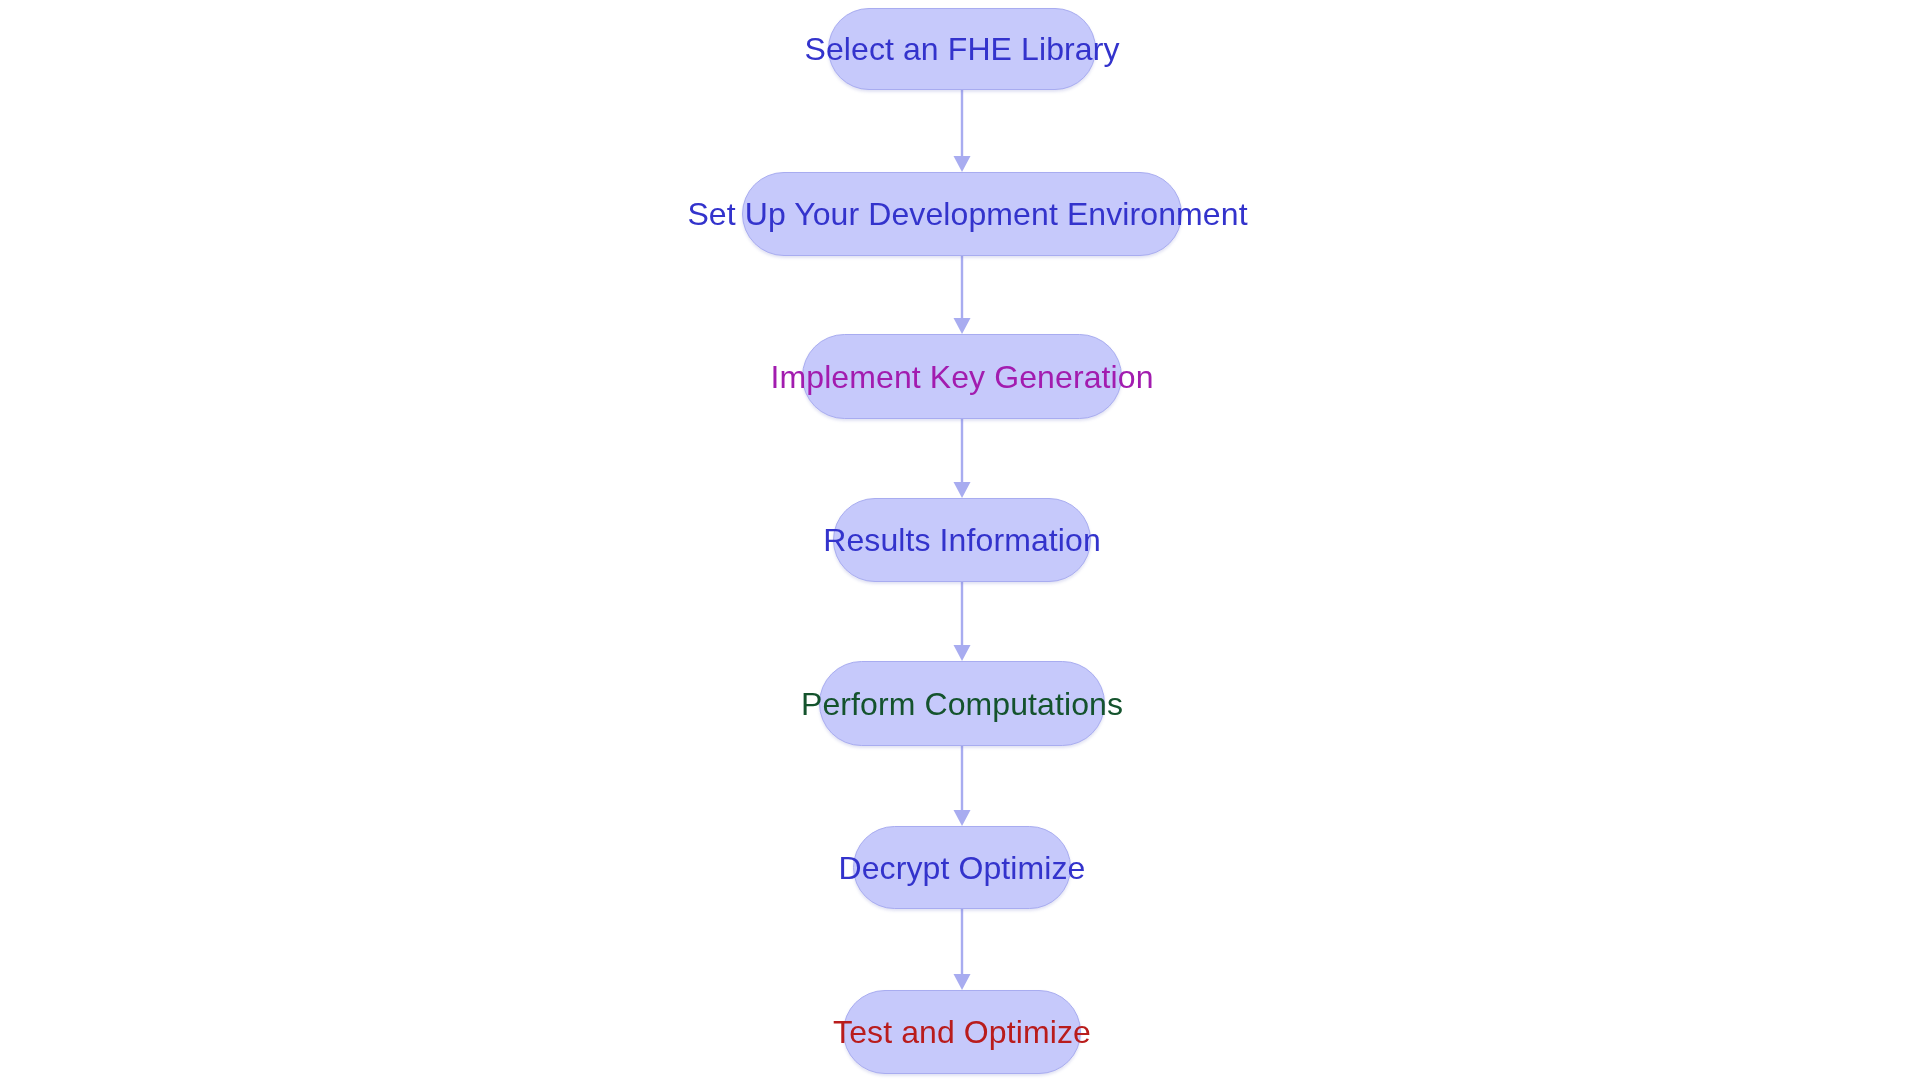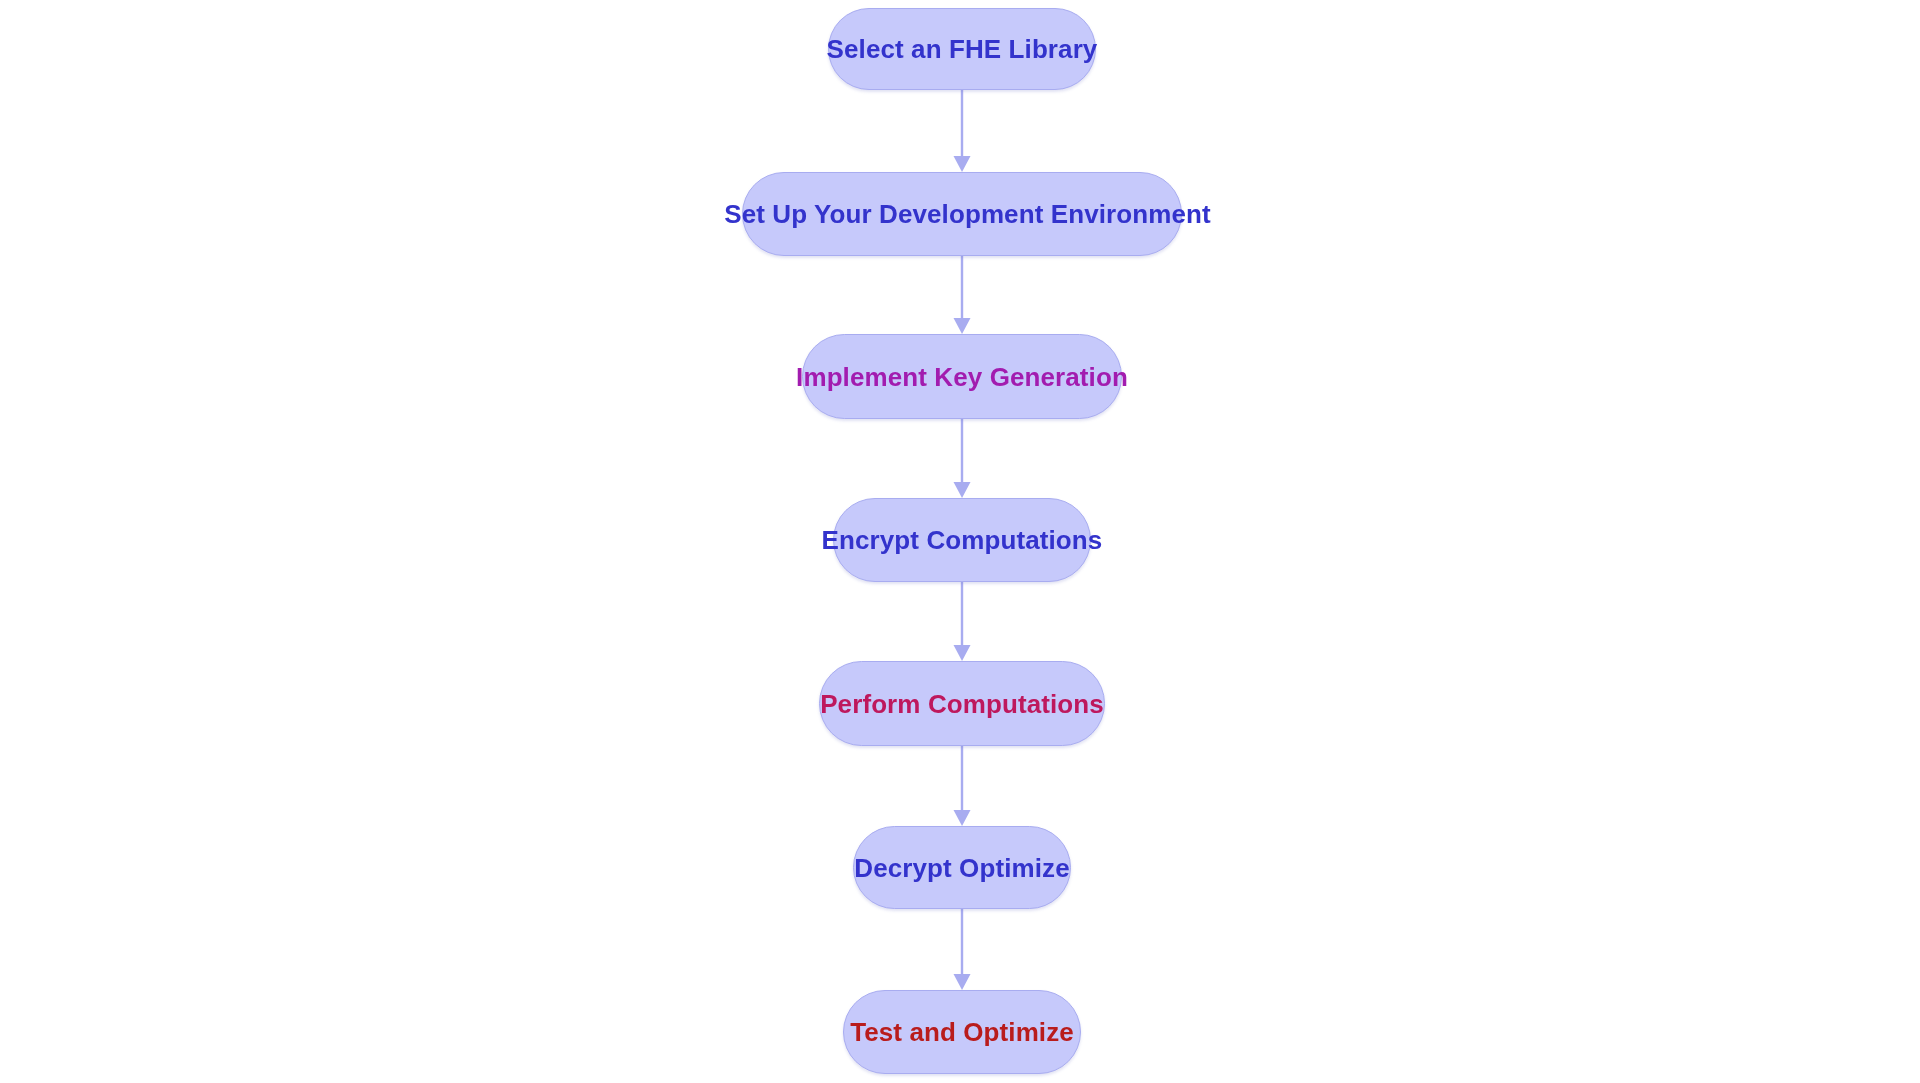--- a/index.html
+++ b/index.html
@@ -44,22 +44,22 @@
     border: 1.5px solid #a8acf0;
     border-radius: 999px;
     box-shadow: 0 2px 3px rgba(120, 124, 200, 0.22);
     text-align: center;
     white-space: nowrap;
   }
 
   .flow-node .node-label {
     color: #3333cc;
     font-family: "Liberation Sans", sans-serif;
-    font-size: 26px;
-    font-weight: 700;
+    font-size: 32px;
+    font-weight: 400;
     letter-spacing: 0.1px;
     line-height: 1;
     user-select: none;
   }
 </style>
 </head>
 <body>
 
 <div id="flowchart-canvas">
 
@@ -96,24 +96,24 @@
       <div class="flow-node" style="left: 828px; top: 8px; width: 268px; height: 82px; background: rgb(198, 201, 251); border-color: rgb(168, 172, 240);">
         <span class="node-label" style="color: rgb(51, 51, 204);">Select an FHE Library</span>
       </div>
       <div class="flow-node" style="left: 742px; top: 172px; width: 440px; height: 84px; background: rgb(198, 201, 251); border-color: rgb(168, 172, 240);">
         <span class="node-label" style="color: rgb(51, 51, 204); margin-left: 11px;">Set Up Your Development Environment</span>
       </div>
       <div class="flow-node" style="left: 802px; top: 334px; width: 320px; height: 85px; background: rgb(198, 201, 251); border-color: rgb(168, 172, 240);">
         <span class="node-label" style="color: #a21caf;">Implement Key Generation</span>
       </div>
       <div class="flow-node" style="left: 833px; top: 498px; width: 258px; height: 84px; background: rgb(198, 201, 251); border-color: rgb(168, 172, 240);">
-        <span class="node-label" style="color: rgb(51, 51, 204);">Encrypt Computations</span>
+        <span class="node-label" style="color: rgb(51, 51, 204);">Results Information</span>
       </div>
       <div class="flow-node" style="left: 819px; top: 661px; width: 286px; height: 85px; background: rgb(198, 201, 251); border-color: rgb(168, 172, 240);">
-        <span class="node-label" style="color: #be185d;">Perform Computations</span>
+        <span class="node-label" style="color: #14532d;">Perform Computations</span>
       </div>
       <div class="flow-node" style="left: 853px; top: 826px; width: 218px; height: 83px; background: rgb(198, 201, 251); border-color: rgb(168, 172, 240);">
         <span class="node-label" style="color: rgb(51, 51, 204);">Decrypt Optimize</span>
       </div>
       <div class="flow-node" style="left: 843px; top: 990px; width: 238px; height: 84px; background: rgb(198, 201, 251); border-color: rgb(168, 172, 240);">
         <span class="node-label" style="color: #b91c1c;">Test and Optimize</span>
       </div>
     </div>
 
 </div>

